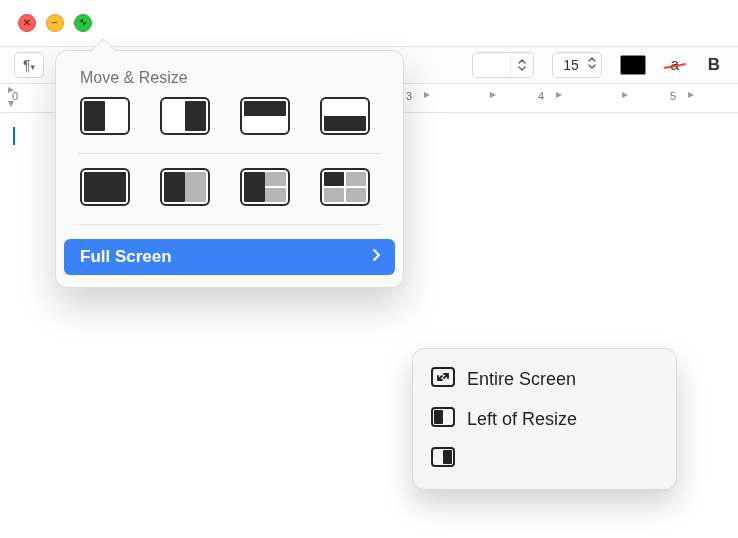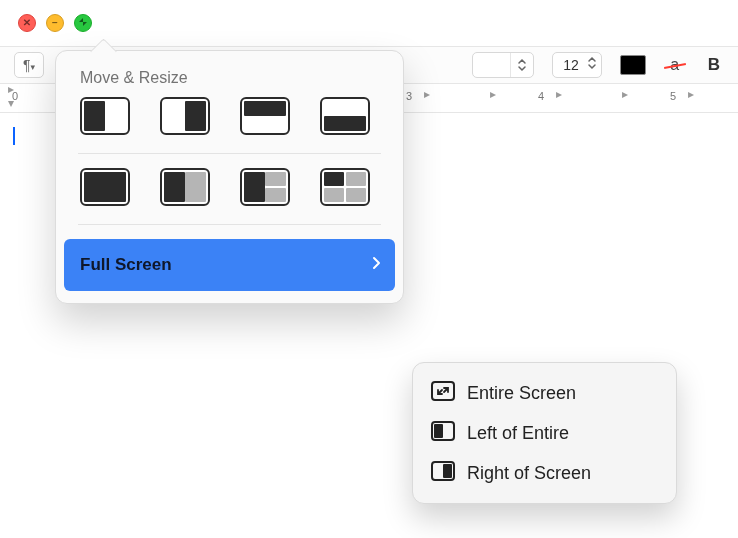--- a/index.html
+++ b/index.html
@@ -42,23 +42,23 @@
   .tile.fa-l::after{content:"";position:absolute;right:2px;top:2px;bottom:2px;width:45%;background:#2b2b2b;opacity:.35;border-radius:1px}
   .tile.fa-3 .a{position:absolute;left:2px;top:2px;bottom:2px;width:45%;background:#2b2b2b;border-radius:1px}
   .tile.fa-3 .b{position:absolute;right:2px;top:2px;width:45%;height:42%;background:#2b2b2b;opacity:.35;border-radius:1px}
   .tile.fa-3 .c{position:absolute;right:2px;bottom:2px;width:45%;height:42%;background:#2b2b2b;opacity:.35;border-radius:1px}
   .tile.fa-4 div{position:absolute;width:44%;height:42%;border-radius:1px}
   .tile.fa-4 .a{left:2px;top:2px;background:#2b2b2b}
   .tile.fa-4 .b{right:2px;top:2px;background:#2b2b2b;opacity:.35}
   .tile.fa-4 .c{left:2px;bottom:2px;background:#2b2b2b;opacity:.35}
   .tile.fa-4 .d{right:2px;bottom:2px;background:#2b2b2b;opacity:.35}
   .sep{border-top:1px solid #e3e3e3;margin:4px 22px 14px}
-  .fs-item{margin:6px 8px 6px 8px;height:52px;border-radius:6px;background:#3b82f6;color:#0f172a;display:flex;align-items:center;justify-content:space-between;padding:0 14px 0 16px;font-size:17px;font-weight:600}
+  .fs-item{margin:6px 8px 6px 8px;height:36px;border-radius:6px;background:#3b82f6;color:#ffffff;display:flex;align-items:center;justify-content:space-between;padding:0 14px 0 16px;font-size:17px;font-weight:600}
   
-  .submenu{position:absolute;left:412px;top:362px;width:247px;background:#f5f5f5;border:1px solid #dadada;border-radius:12px;box-shadow:0 14px 30px rgba(0,0,0,0.18);padding:10px 8px}
+  .submenu{position:absolute;left:412px;top:348px;width:247px;background:#f5f5f5;border:1px solid #dadada;border-radius:12px;box-shadow:0 14px 30px rgba(0,0,0,0.18);padding:10px 8px}
   .sm-item{display:flex;align-items:center;gap:12px;height:40px;padding:0 10px;border-radius:6px;font-size:18px;color:#222;cursor:pointer}
   .sm-item svg{width:24px;height:20px;flex:0 0 24px}
   .caret svg{width:10px;height:14px}
 </style>
 </head>
 <body>
 <div class="window">
 
   <div class="titlebar">
     <div class="traffic close">
@@ -82,21 +82,21 @@
     </div>
     <div style="flex:1"></div>
     <div class="font-box" style="width:60px;justify-content:flex-end">
       <span class="caret">
           <svg viewBox="0 0 10 14" width="10" height="14">
             <path d="M2 5 L5 2 L8 5 M2 9 L5 12 L8 9" stroke="#666" stroke-width="1.5" fill="none" stroke-linecap="round"></path>
           </svg>
         </span>
     </div>
     <div class="font-size-box">
-      <span class="val">12</span>
+      <span class="val">15</span>
       <span class="caret"><svg viewBox="0 0 10 14" width="10" height="14">
             <path d="M2 5 L5 2 L8 5 M2 9 L5 12 L8 9" stroke="#666" stroke-width="1.5" fill="none" stroke-linecap="round"></path>
           </svg></span>
     </div>
     <div class="color-swatch"></div>
     <div class="strike-a">
         <span>a</span>
       </div>
     <div class="bold"><span>B</span></div>
   </div>
@@ -176,26 +176,25 @@
       </span>
       <span>Entire Screen</span>
     </div>
     <div class="sm-item">
       <span>
         <svg viewBox="0 0 24 20">
             <rect x="1" y="1" width="22" height="18" rx="3" fill="none" stroke="#222" stroke-width="2"></rect>
             <rect x="3" y="3" width="9" height="14" rx="1" fill="#222"></rect>
           </svg>
       </span>
-      <span>Left of Entire</span>
+      <span>Left of Resize</span>
     </div>
     <div class="sm-item">
       <span>
         <svg viewBox="0 0 24 20">
             <rect x="1" y="1" width="22" height="18" rx="3" fill="none" stroke="#222" stroke-width="2"></rect>
             <rect x="12" y="3" width="9" height="14" rx="1" fill="#222"></rect>
           </svg>
       </span>
-      <span>Right of Screen</span>
     </div>
   </div>
 
 </div>
 
 </body></html>

